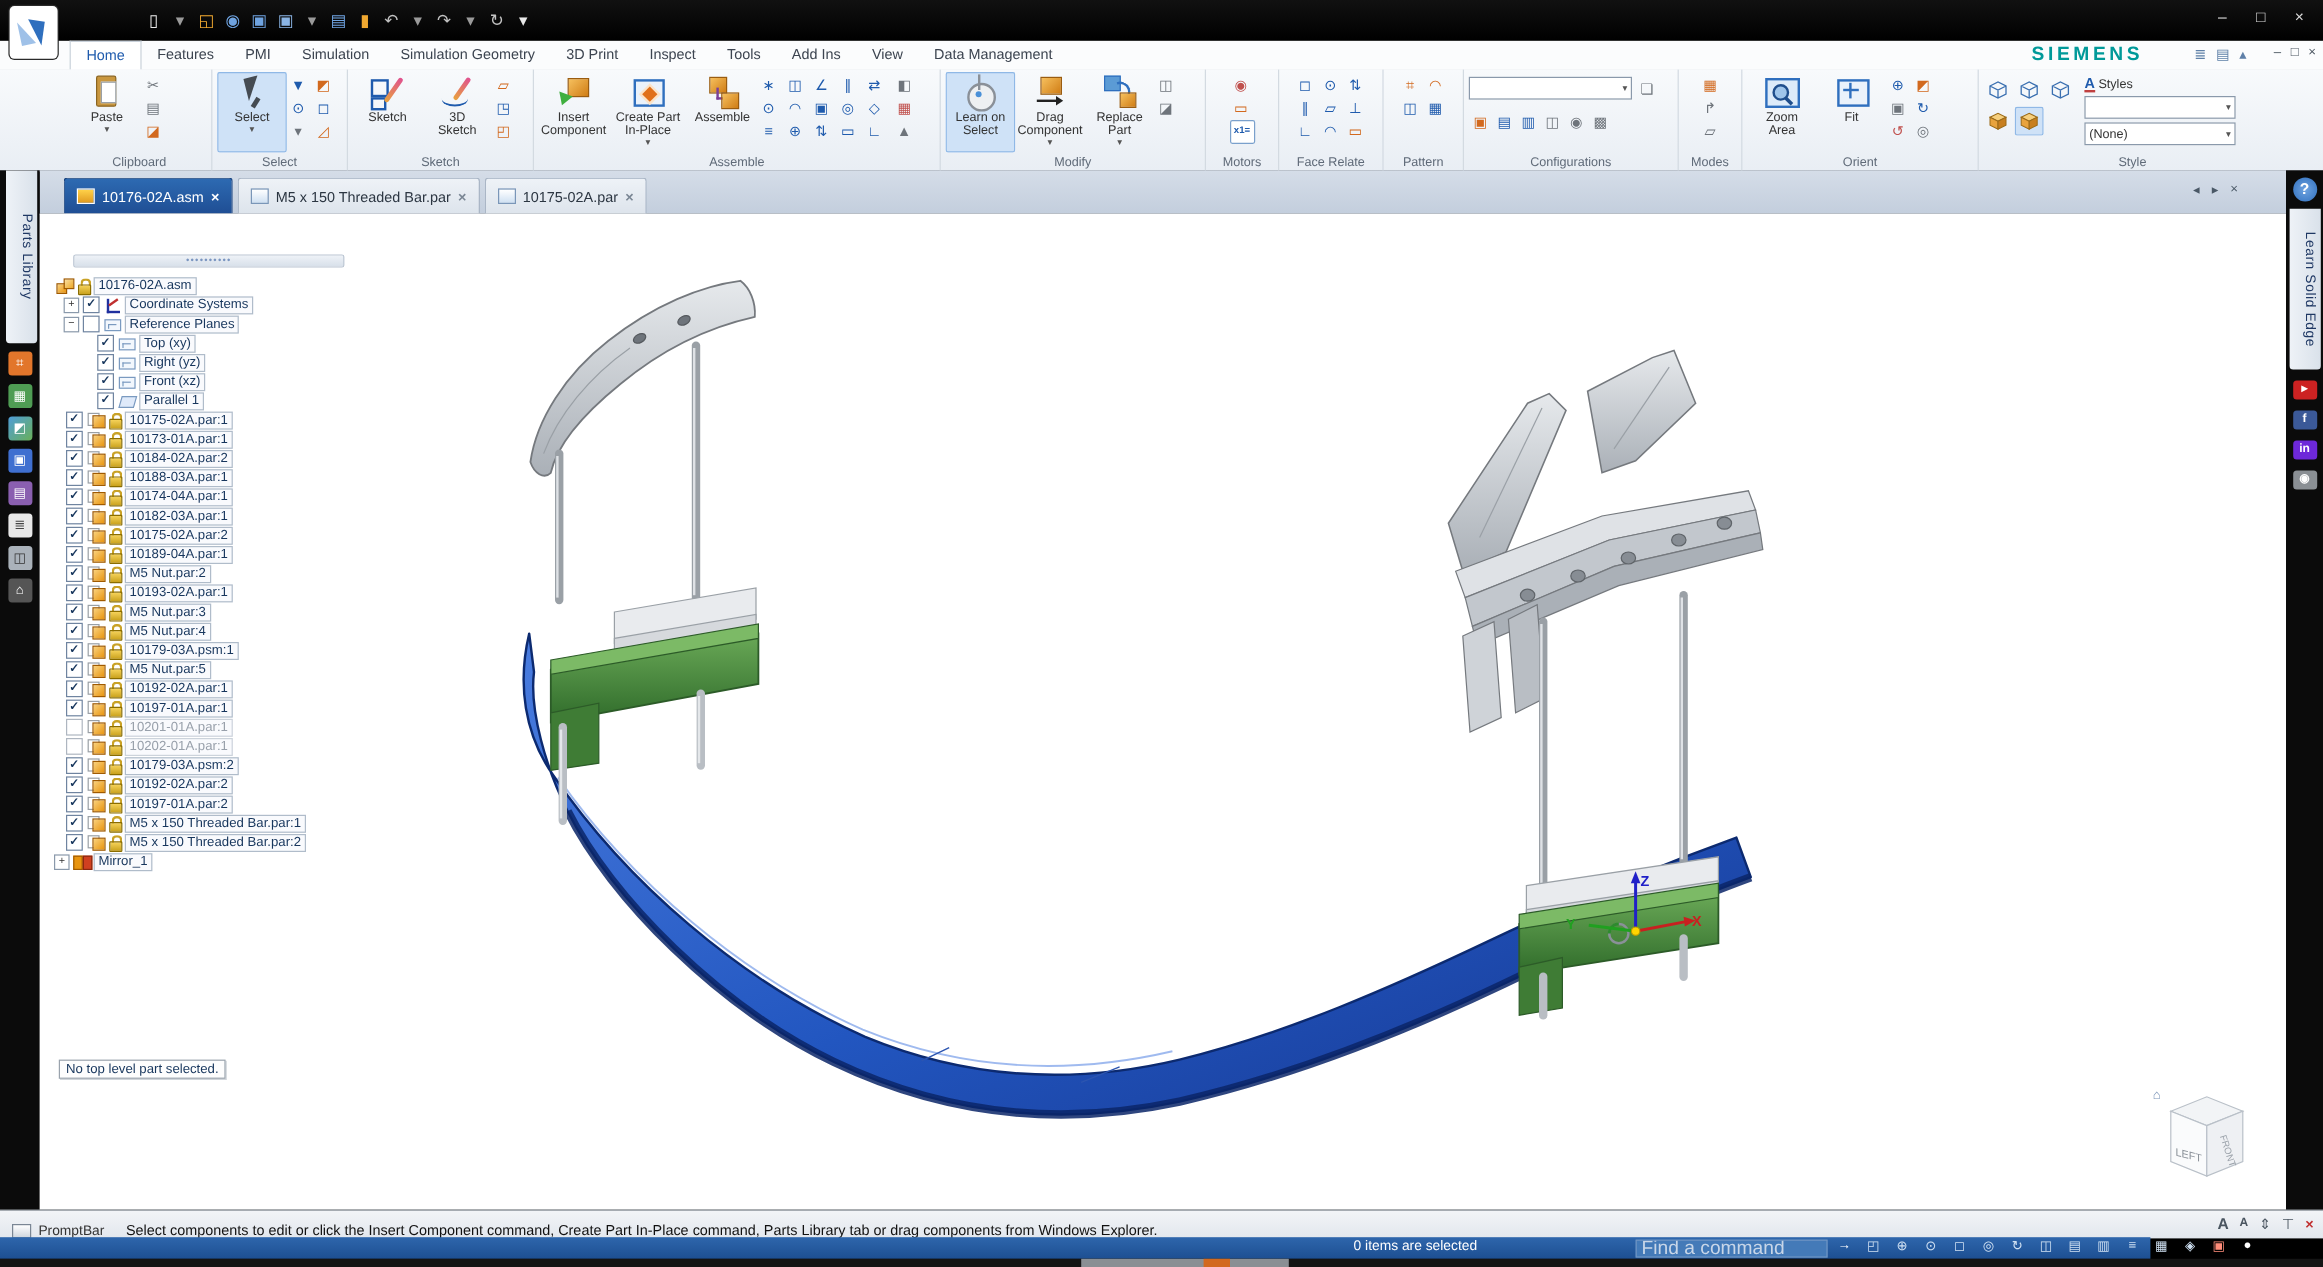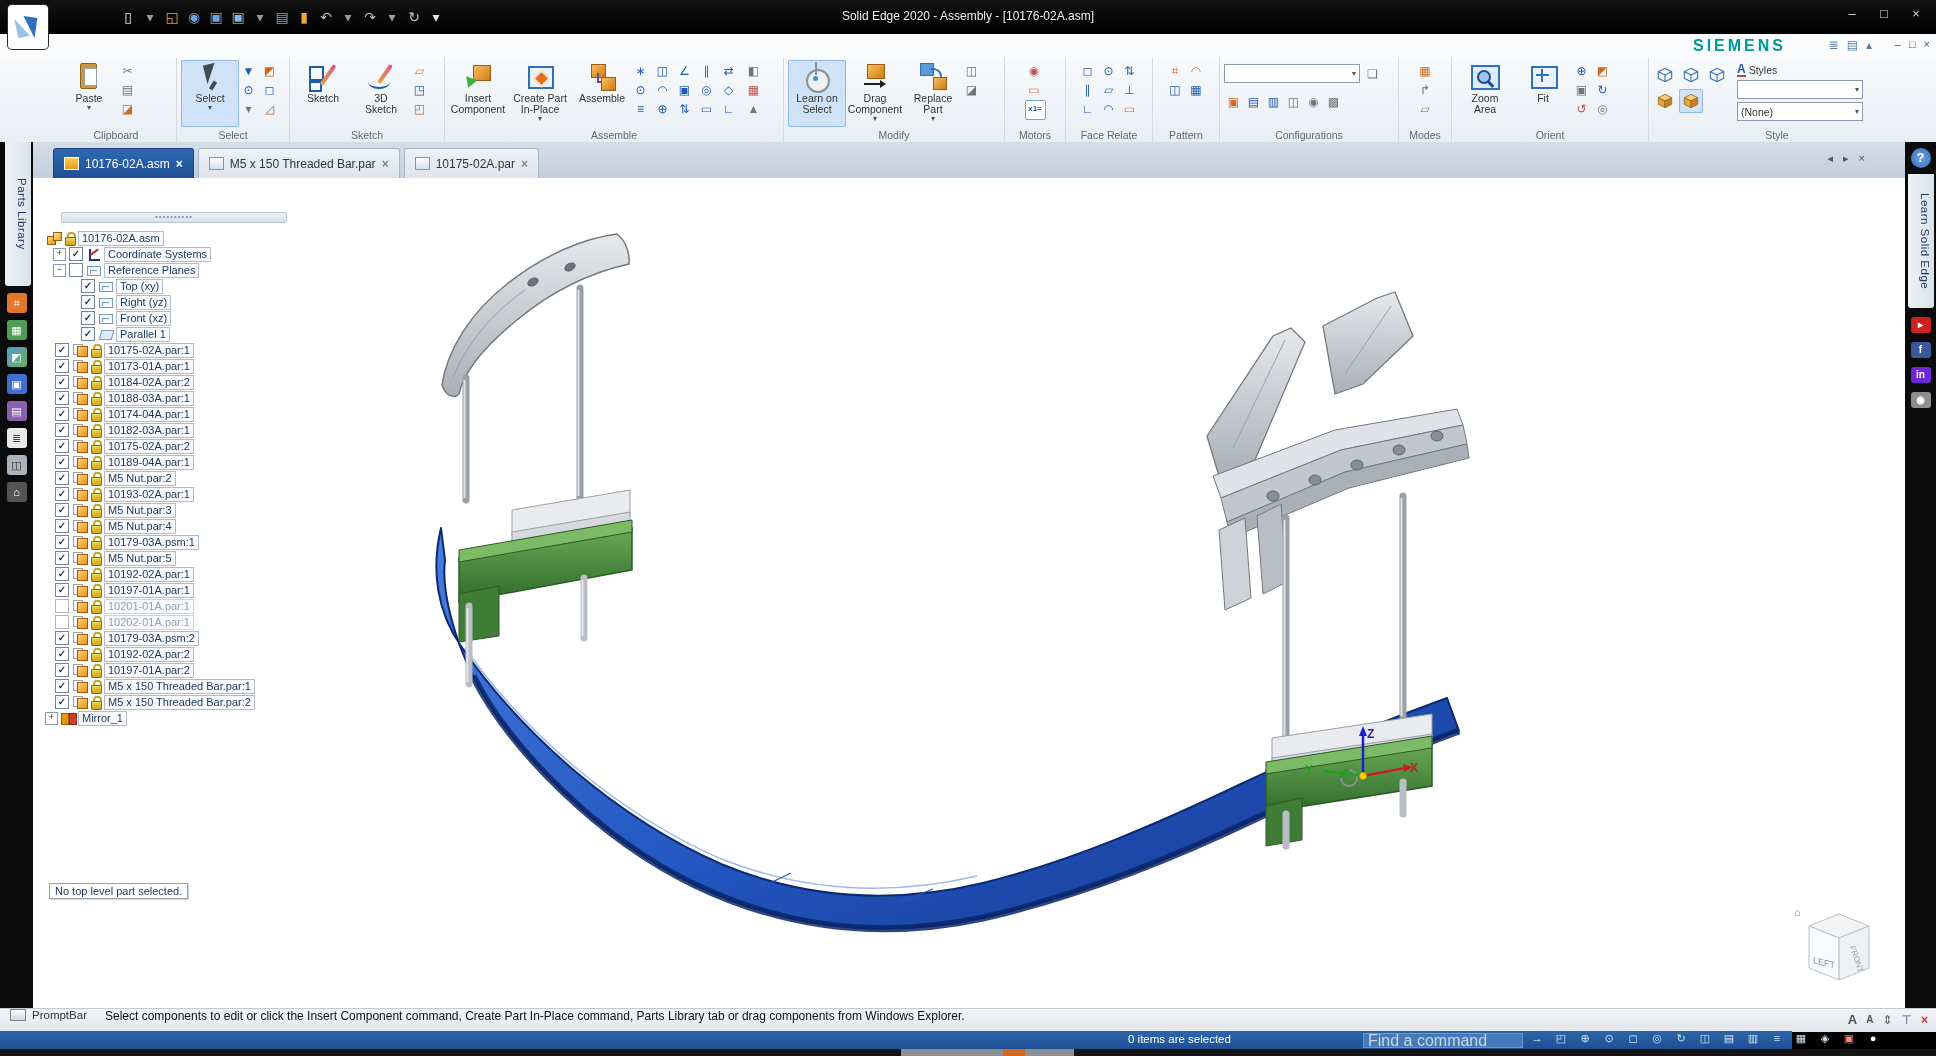--- a/index.html
+++ b/index.html
@@ -142,21 +142,21 @@
   .i-plane::after{content:"";position:absolute;left:3px;top:6px;width:6px;height:3px;border-left:1px solid #7a9ac0;border-top:1px solid #7a9ac0}
   .i-pplane::before{content:"";position:absolute;left:1px;top:2px;width:11px;height:8px;border:1px solid #7a9ac0;background:#dfeafa;transform:skewX(-16deg)}
   .i-coord::before{content:"";position:absolute;left:2px;top:1px;width:9px;height:10px;border-left:2px solid #20309f;border-bottom:2px solid #20309f}
   .i-coord::after{content:"";position:absolute;left:3px;top:3px;width:9px;height:2px;background:#c03030;transform:rotate(-35deg)}
   .i-asm::before{content:"";position:absolute;left:0;top:4px;width:7px;height:7px;background:linear-gradient(135deg,#fad27e,#e8940f);border:1px solid #a05a00}
   .i-asm::after{content:"";position:absolute;left:6px;top:0;width:7px;height:7px;background:linear-gradient(135deg,#fbe0a0,#eda826);border:1px solid #a05a00}
   .i-mirror::before{content:"";position:absolute;left:0;top:1px;width:6px;height:10px;background:#e8940f;border:1px solid #a05a00}
   .i-mirror::after{content:"";position:absolute;left:8px;top:1px;width:6px;height:10px;background:#d04020;border:1px solid #8a2810}
 
   
-  .promptbar{position:absolute;left:0;top:1008px;width:1936px;height:23px;background:linear-gradient(#f2f4f7,#e2e7ed);border-top:1px solid #c2cad2;display:flex;align-items:flex-start}
+  .promptbar{position:absolute;left:0;top:1008px;width:1936px;height:23px;background:linear-gradient(#f2f4f7,#e2e7ed);border-top:1px solid #c2cad2;display:flex;align-items:flex-end}
   .pb-ico{width:14px;height:10px;border:1px solid #7a8694;background:linear-gradient(#fff,#cfd6de);margin:0 6px 0 10px}
   .pb-label{font-size:11.5px;color:#333;margin-right:18px}
   .pb-msg{font-size:12px;color:#111}
   .pb-icons{position:absolute;right:8px;top:3px;display:flex;gap:9px;align-items:center}
   .pb-icons span{font-size:12px;color:#4a5560}
   .pa-big{font-size:13px !important;font-weight:bold}
   .pa-sm{font-size:10px !important;font-weight:bold}
   .pr{color:#c03030 !important;font-weight:bold}
 
   
@@ -202,37 +202,61 @@
 
       <span class="qi q-gy2">↷</span>
 
       <span class="qi q-gy">▾</span>
 
       <span class="qi q-gy2">↻</span>
 
       <span class="qi q-wh">▾</span>
 
   </div>
-  <div class="title-text">Solid Edge 2020 - Assembly - [10176-02A.asm]</div>
   <div class="winbtns">
 
       <span>–</span>
 
       <span>□</span>
 
       <span>×</span>
 
   </div>
 </div>
 <div class="logo-tile">
   <span class="logo-tri"></span>
   <span class="logo-tri2"></span>
 </div>
 
 <div class="tabrow">
+  <div class="rtabs">
+
+      <div class="rtab active">Home</div>
+
+      <div class="rtab">Features</div>
+
+      <div class="rtab">PMI</div>
+
+      <div class="rtab">Simulation</div>
+
+      <div class="rtab">Simulation Geometry</div>
+
+      <div class="rtab">3D Print</div>
+
+      <div class="rtab">Inspect</div>
+
+      <div class="rtab">Tools</div>
+
+      <div class="rtab">Add Ins</div>
+
+      <div class="rtab">View</div>
+
+      <div class="rtab">Data Management</div>
+
+  </div>
   <div class="brand">SIEMENS</div>
   <div class="tabrow-icons">
 
       <span>≣</span>
 
       <span>▤</span>
 
       <span>▴</span>
 
   </div>

